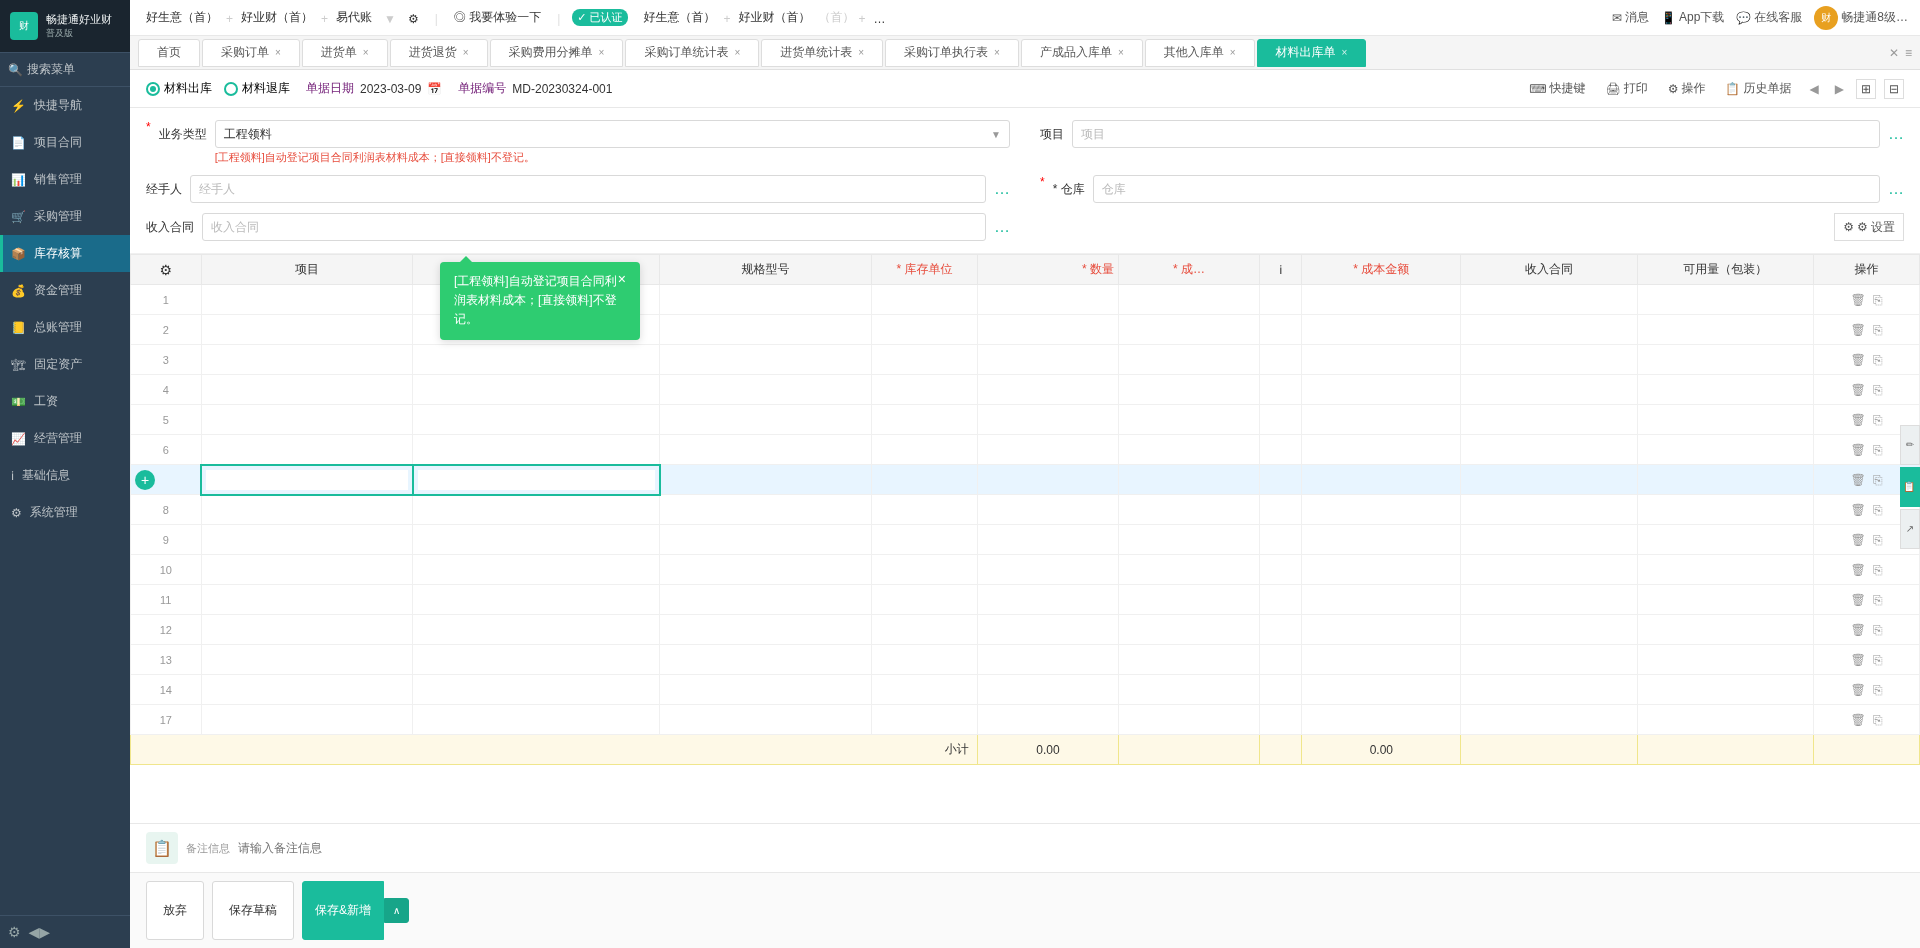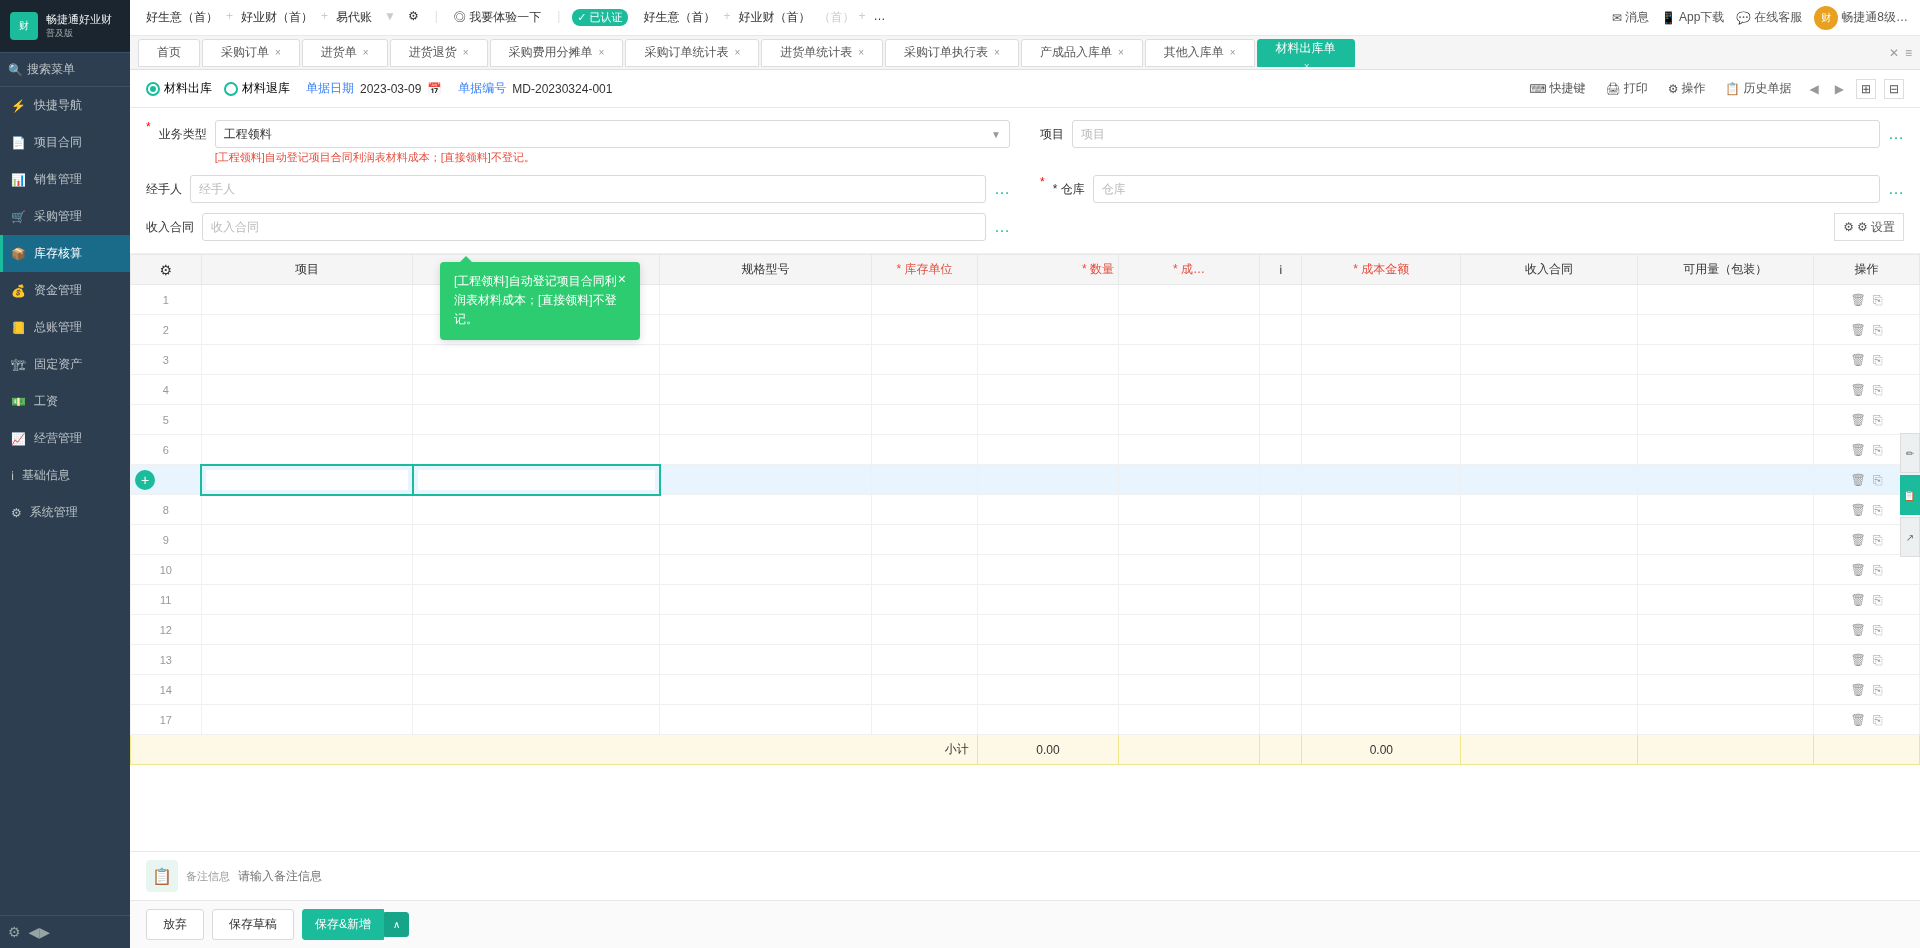--- a/index.html
+++ b/index.html
@@ -19,48 +19,48 @@
     .sidebar-nav-item.active { background: #1a6b8a; color: #fff; border-left-color: #1abc9c; }
     .sidebar-nav-label { font-size: 12px; }
     .sidebar-bottom { margin-top: auto; padding: 8px; display: flex; align-items: center; gap: 8px; border-top: 1px solid #3d5166; }
     .sidebar-bottom-icon { color: #95a5a6; cursor: pointer; font-size: 14px; }
 
     
     .main-area { flex: 1; display: flex; flex-direction: column; overflow: hidden; background: #f0f2f5; }
 
     
     .top-bar { background: #fff; border-bottom: 1px solid #e8e8e8; padding: 0 12px; height: 36px; display: flex; align-items: center; gap: 12px; }
-    .top-bar-links { display: flex; align-items: flex-start; gap: 4px; font-size: 12px; color: #333; }
+    .top-bar-links { display: flex; align-items: flex-end; gap: 4px; font-size: 12px; color: #333; }
     .top-bar-link { color: #333; cursor: pointer; padding: 0 4px; }
     .top-bar-sep { color: #ccc; }
     .top-bar-right { margin-left: auto; display: flex; align-items: center; gap: 12px; font-size: 12px; color: #555; }
     .top-bar-right-item { display: flex; align-items: center; gap: 3px; cursor: pointer; }
     .certified-badge { background: #1abc9c; color: white; padding: 1px 5px; border-radius: 8px; font-size: 11px; }
     .user-avatar { width: 24px; height: 24px; background: #e8a020; border-radius: 50%; display: flex; align-items: center; justify-content: center; color: white; font-size: 10px; }
 
     
     .tab-bar { background: #f5f5f5; border-bottom: 1px solid #e0e0e0; padding: 0 8px; height: 34px; display: flex; align-items: center; gap: 2px; overflow-x: auto; }
     .tab-bar::-webkit-scrollbar { display: none; }
     .tab-item { padding: 0 18px; height: 28px; display: flex; align-items: center; gap: 4px; cursor: pointer; background: #fff; border: 1px solid #ddd; border-radius: 3px 3px 0 0; font-size: 12px; color: #555; white-space: nowrap; }
-    .tab-item.active { background: #1abc9c; color: white; border-color: #1abc9c; flex-direction: column; }
+    .tab-item.active { background: #1abc9c; color: white; border-color: #1abc9c; }
     .tab-item .close-btn { font-size: 10px; color: #999; margin-left: 2px; }
     .tab-item.active .close-btn { color: rgba(255,255,255,0.8); }
     .tab-close-all { margin-left: auto; color: #999; cursor: pointer; font-size: 12px; }
 
     
     .content-area { flex: 1; display: flex; flex-direction: column; overflow: hidden; background: #fff; }
 
     
     .form-header { padding: 8px 16px; border-bottom: 1px solid #e8e8e8; display: flex; align-items: center; gap: 16px; }
     .radio-group { display: flex; gap: 12px; align-items: center; }
     .radio-option { display: flex; align-items: center; gap: 4px; cursor: pointer; }
     .radio-dot { width: 14px; height: 14px; border-radius: 50%; border: 2px solid #1abc9c; display: flex; align-items: center; justify-content: center; }
     .radio-dot.checked::after { content: ''; width: 6px; height: 6px; background: #1abc9c; border-radius: 50%; }
     .form-header-field { display: flex; align-items: center; gap: 6px; }
-    .form-header-label { color: #3b82f6; font-size: 12px; }
+    .form-header-label { color: #701a75; font-size: 12px; }
     .form-header-value { color: #333; font-size: 12px; font-weight: 500; }
     .form-header-actions { margin-left: auto; display: flex; gap: 8px; align-items: center; }
     .header-action-btn { display: flex; align-items: center; gap: 3px; color: #555; cursor: pointer; font-size: 12px; padding: 2px 6px; }
 
     
     .form-fields { padding: 12px 16px; border-bottom: 1px solid #f0f0f0; display: grid; grid-template-columns: 1fr 1fr; gap: 10px 30px; }
     .form-row { display: flex; align-items: flex-start; gap: 8px; }
     .field-required { color: red; }
     .field-label { font-size: 12px; color: #333; white-space: nowrap; line-height: 28px; }
     .field-input-wrap { flex: 1; }
@@ -87,21 +87,21 @@
 
     
     .form-footer { padding: 8px 16px; border-top: 1px solid #e8e8e8; display: flex; align-items: center; gap: 8px; }
     .footer-note-icon { width: 32px; height: 32px; background: #e8f5f0; border-radius: 4px; display: flex; align-items: center; justify-content: center; color: #1abc9c; font-size: 16px; }
     .footer-note-input { flex: 1; border: none; outline: none; font-size: 12px; color: #999; }
 
     
     .bottom-actions { padding: 8px 16px; border-top: 1px solid #e8e8e8; display: flex; justify-content: flex-start; gap: 8px; background: #fafafa; }
     .btn { padding: 6px 16px; border-radius: 3px; font-size: 12px; cursor: pointer; border: 1px solid #d9d9d9; background: #fff; color: #333; }
     .btn-primary-split { display: flex; align-items: center; }
-    .btn-primary-main { background: #1abc9c; color: white; border: 1px solid #1abc9c; padding: 6px 12px; border-radius: 3px 0 0 3px; cursor: pointer; font-size: 12px; }
+    .btn-primary-main { background: #1abc9c; color: white; border: 1px solid #1abc9c; padding: 20px 12px; border-radius: 3px 0 0 3px; cursor: pointer; font-size: 12px; }
     .btn-primary-arrow { background: #17a589; color: white; border: 1px solid #17a589; padding: 6px 8px; border-radius: 0 3px 3px 0; cursor: pointer; font-size: 10px; }
 
     
     .tooltip-popup { position: absolute; background: #2ecc71; color: white; border-radius: 4px; padding: 10px 14px; font-size: 12px; line-height: 1.6; z-index: 100; width: 200px; box-shadow: 0 2px 8px rgba(0,0,0,0.15); }
     .tooltip-popup::before { content: ''; position: absolute; top: -6px; left: 20px; border-left: 6px solid transparent; border-right: 6px solid transparent; border-bottom: 6px solid #2ecc71; }
     .tooltip-close { float: right; cursor: pointer; font-size: 14px; line-height: 1; }
 
     
     ::-webkit-scrollbar { width: 6px; height: 6px; }
     ::-webkit-scrollbar-track { background: #f1f1f1; }

